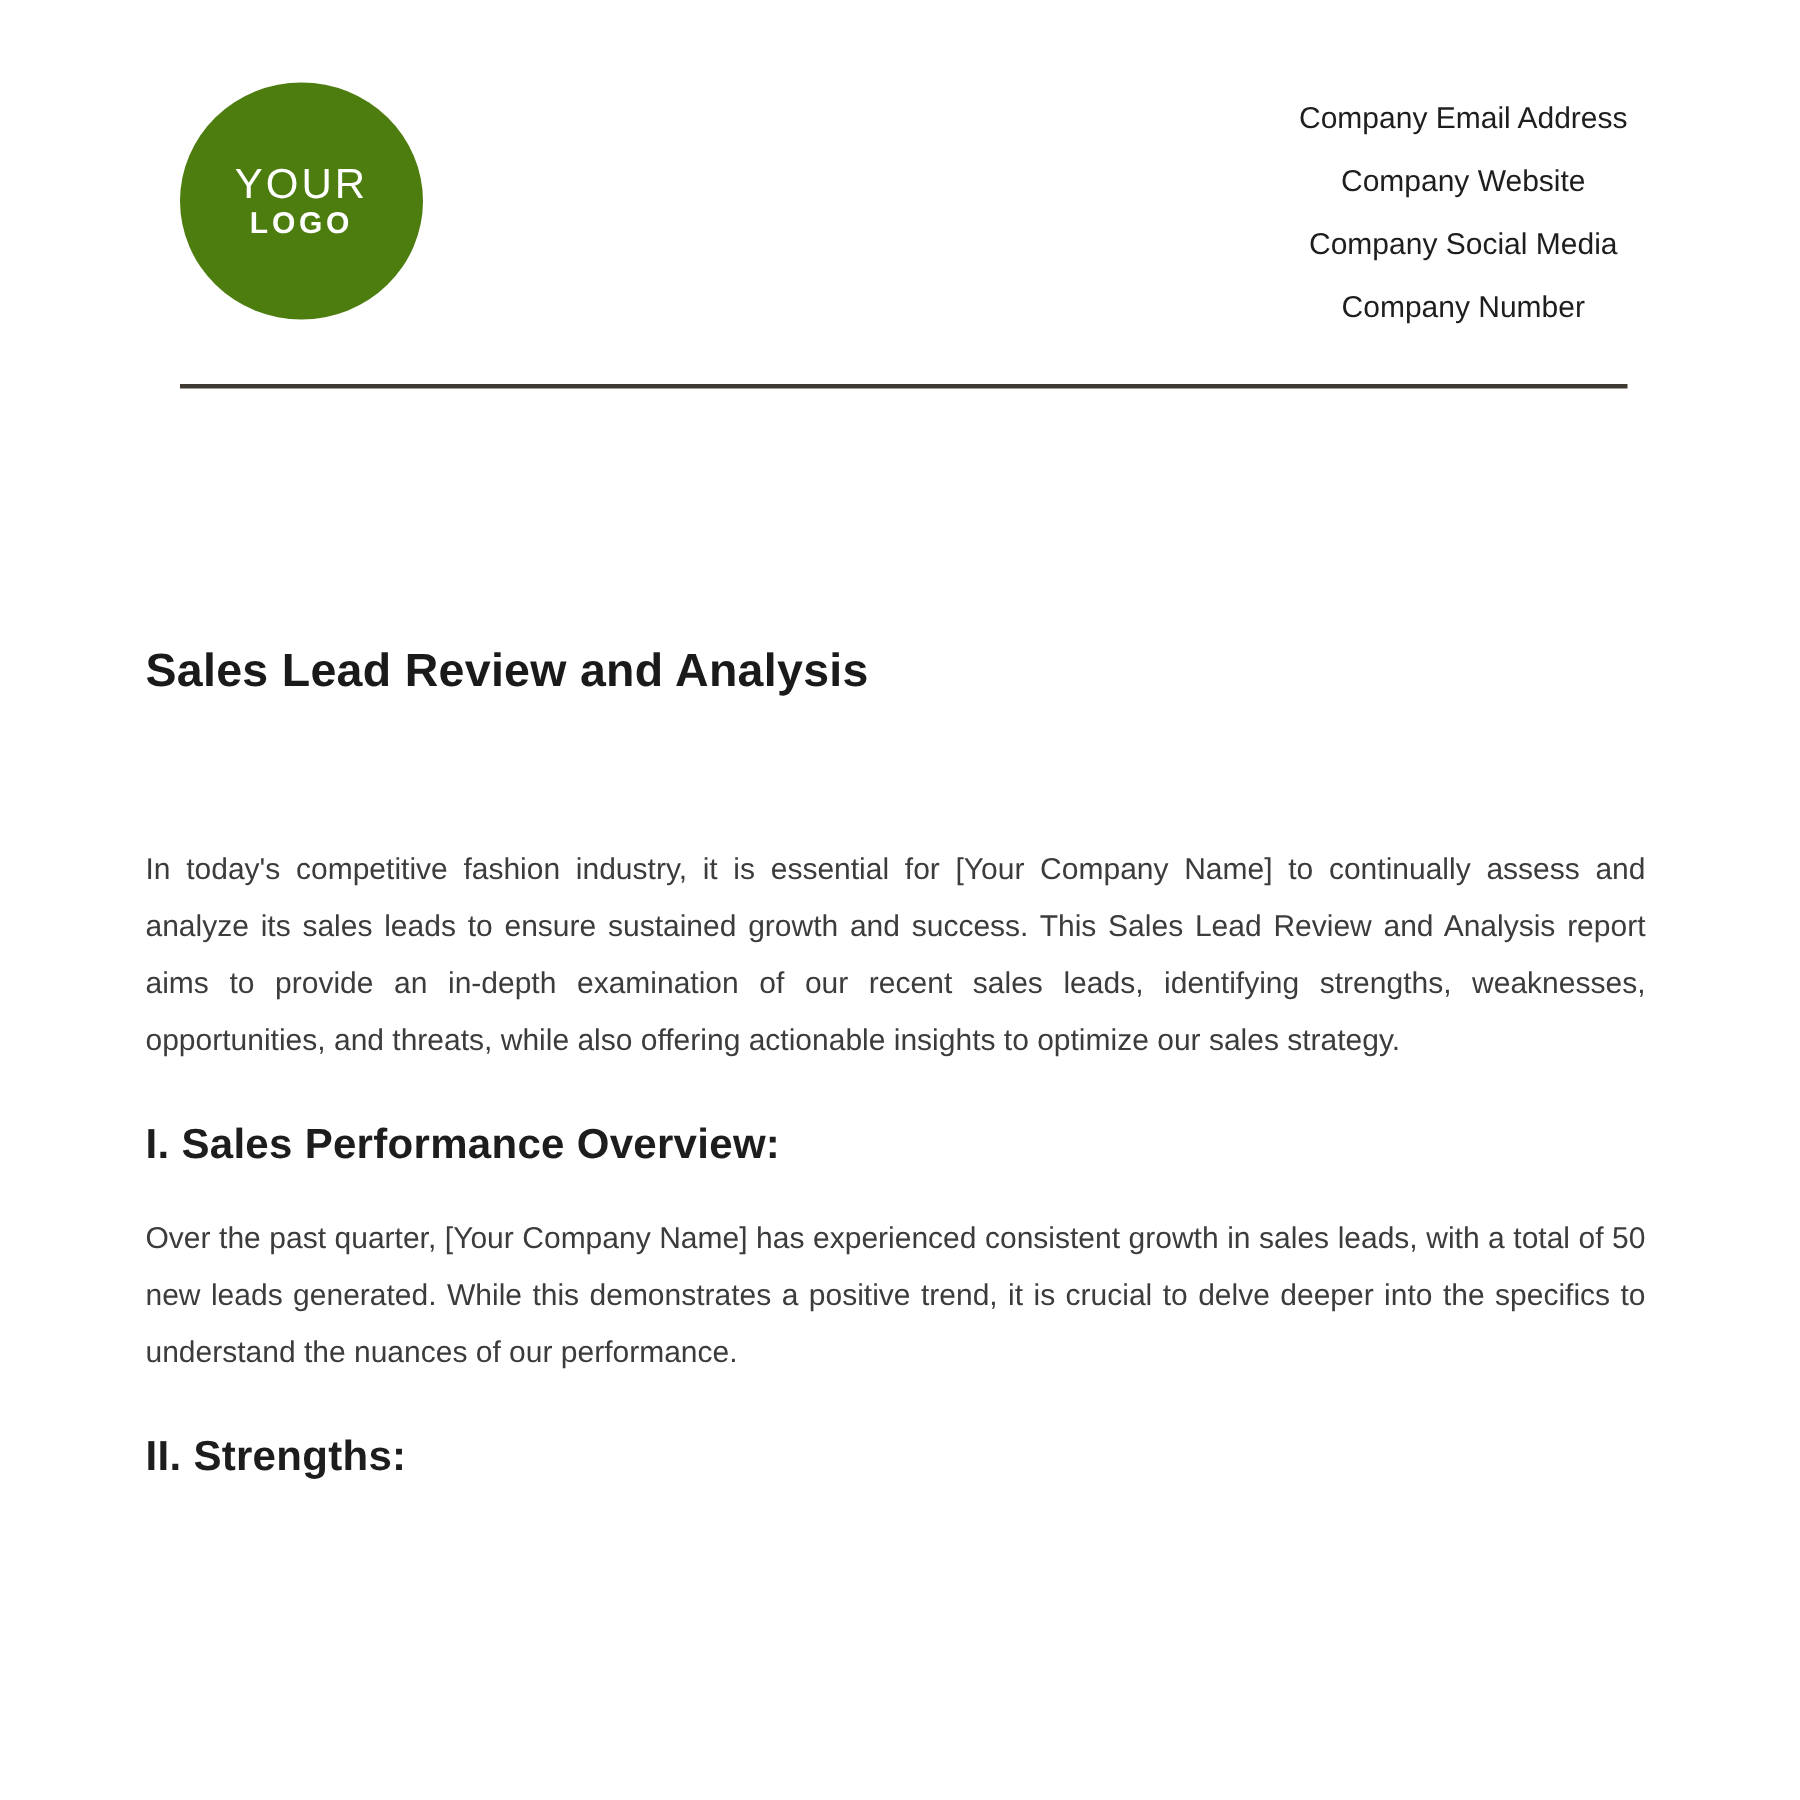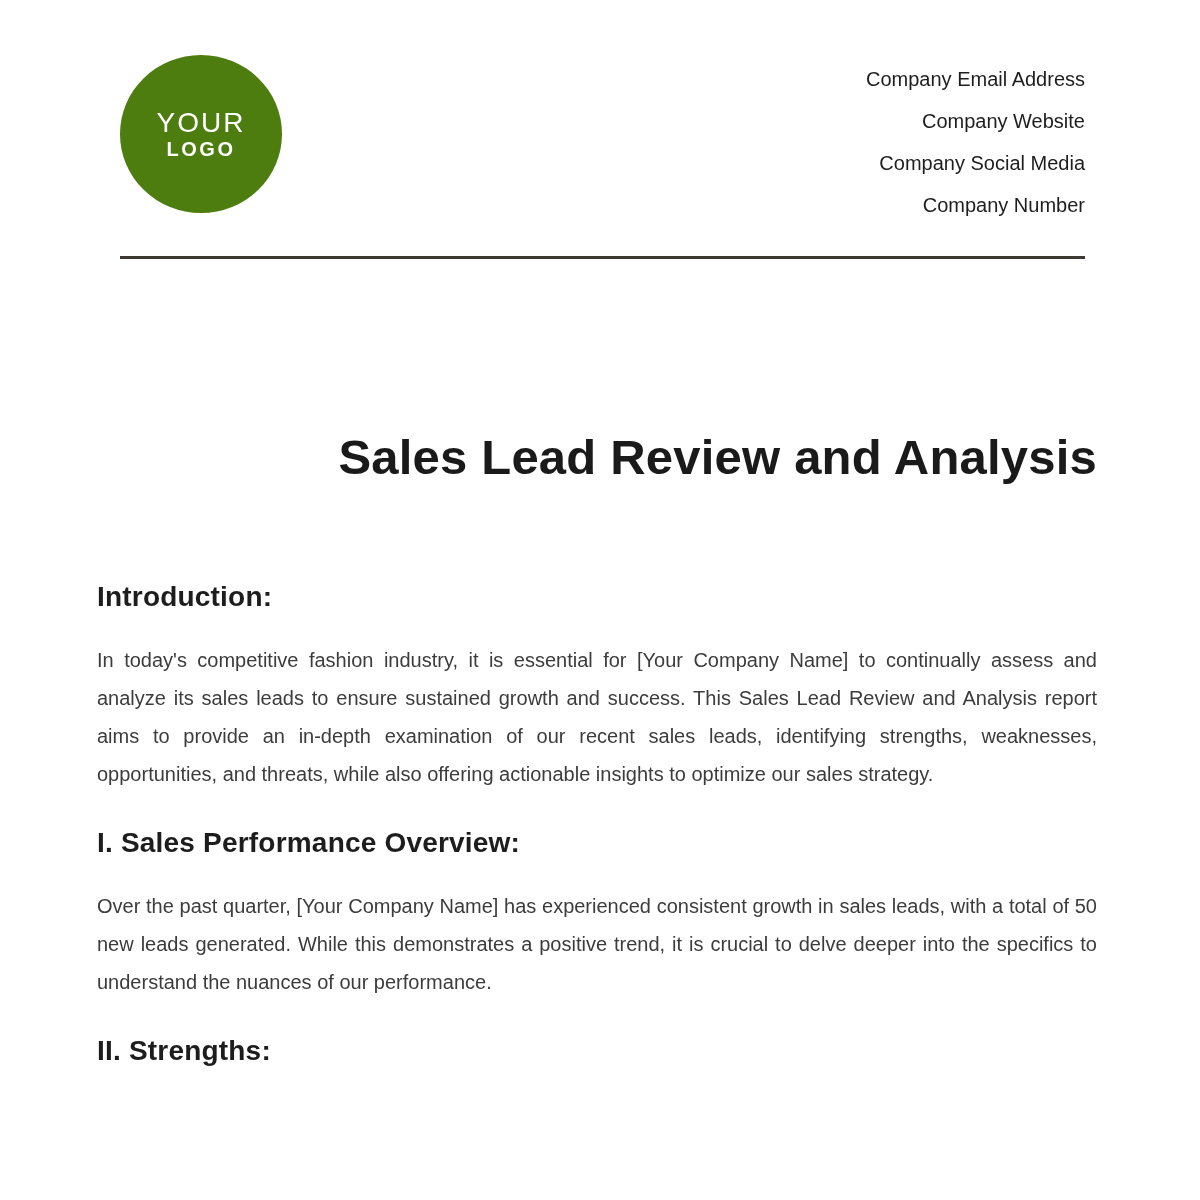--- a/index.html
+++ b/index.html
@@ -41,21 +41,21 @@
     font-weight: 300;
     letter-spacing: 2px;
   }
   .logo-logo {
     font-size: 20px;
     font-weight: 700;
     letter-spacing: 2.5px;
   }
 
   .contact {
-    text-align: right;
+    text-align: center;
     font-size: 20px;
     font-weight: 500;
     color: #1e1e1e;
     padding-top: 3px;
   }
   .contact-line {
     line-height: 42px;
     white-space: nowrap;
   }
 
@@ -65,22 +65,22 @@
     background: #3e3a33;
     margin: 30px 115px 0 120px;
   }
 
   
   .content {
     padding: 0 103px 0 97px;
   }
 
   .doc-title {
-    text-align: right;
-    font-size: 49px;
+    text-align: left;
+    font-size: 31px;
     font-weight: 700;
     color: #1a1a1a;
     margin-top: 170px;
     letter-spacing: 0.2px;
   }
 
   .section { margin-top: 34px; }
   .section.first { margin-top: 96px; }
 
   .section-heading {
@@ -117,21 +117,20 @@
     </div>
   </header>
 
   <hr class="divider">
 
   <main class="content">
 
     <h1 class="doc-title">Sales Lead Review and Analysis</h1>
 
     <section class="section first">
-      <h2 class="section-heading">Introduction:</h2>
       <p class="section-body">In today's competitive fashion industry, it is essential for [Your Company Name] to continually assess and analyze its sales leads to ensure sustained growth and success. This Sales Lead Review and Analysis report aims to provide an in-depth examination of our recent sales leads, identifying strengths, weaknesses, opportunities, and threats, while also offering actionable insights to optimize our sales strategy.</p>
     </section>
 
     <section class="section">
       <h2 class="section-heading">I. Sales Performance Overview:</h2>
       <p class="section-body">Over the past quarter, [Your Company Name] has experienced consistent growth in sales leads, with a total of 50 new leads generated. While this demonstrates a positive trend, it is crucial to delve deeper into the specifics to understand the nuances of our performance.</p>
     </section>
 
     <section class="section">
       <h2 class="section-heading">II. Strengths:</h2>

